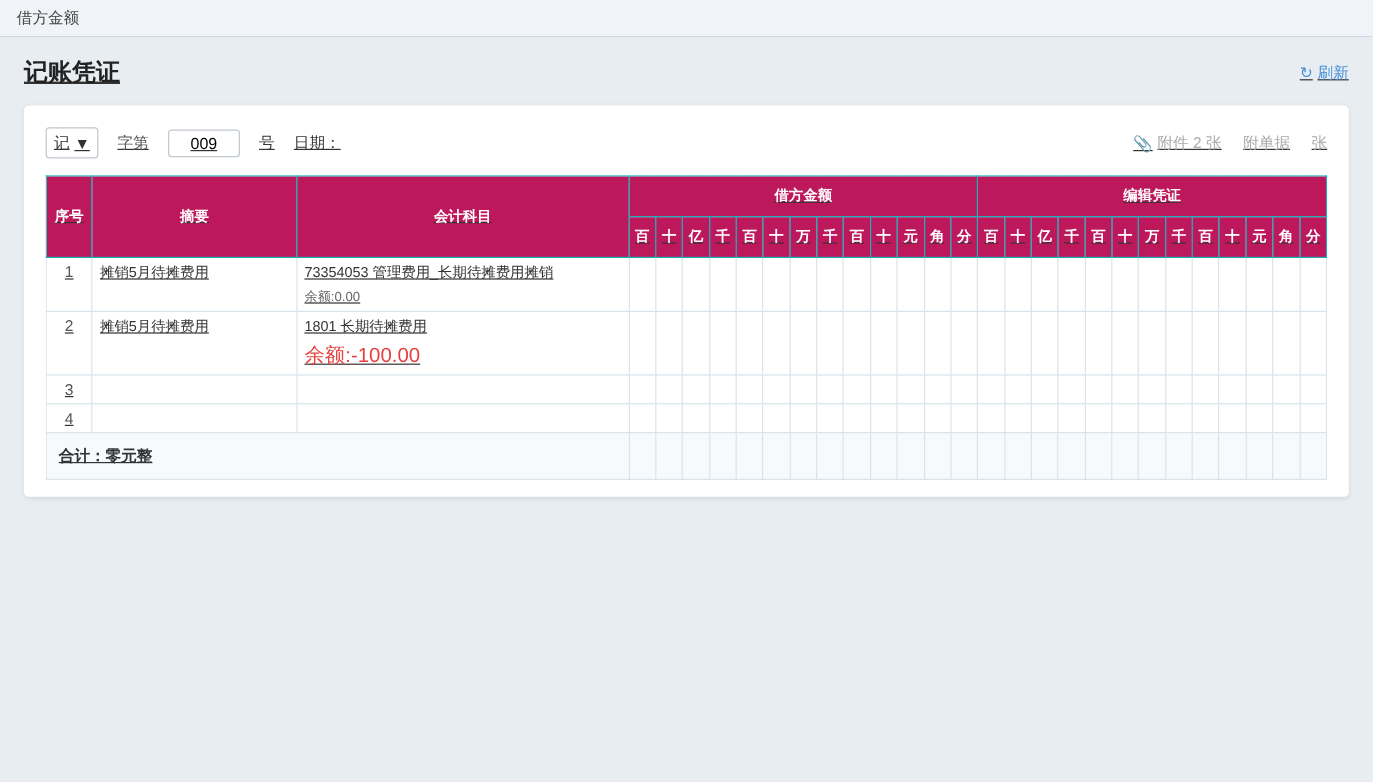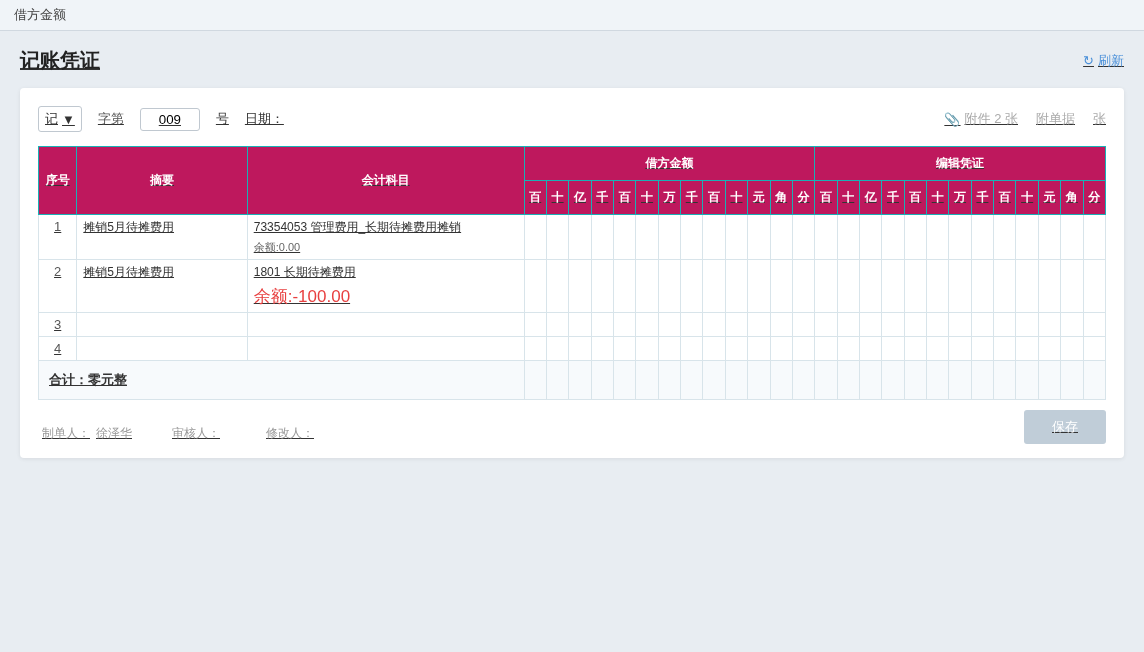--- a/index.html
+++ b/index.html
@@ -429,31 +429,14 @@
               <td style="width: 18px;"></td>
               <td style="width: 18px;"></td>
               <td style="width: 18px;"></td>
               <td style="width: 18px;"></td>
               <td style="width: 18px;"></td>
             </tr>
           </tbody>
       </table>
     </div>
 
-    <div class="footer-actions">
-      <div class="footer-row">
-        <div class="person">
-          <span>制单人：</span>
-          <span>徐泽华</span>
-        </div>
-        <div class="person">
-          <span>审核人：</span>
-          <span></span>
-        </div>
-        <div class="person">
-          <span>修改人：</span>
-          <span></span>
-        </div>
-      </div>
-      <button class="save-btn" style="margin-left:auto;">保存</button>
-    </div>
   </div>
 </div>
 
 </body></html>

